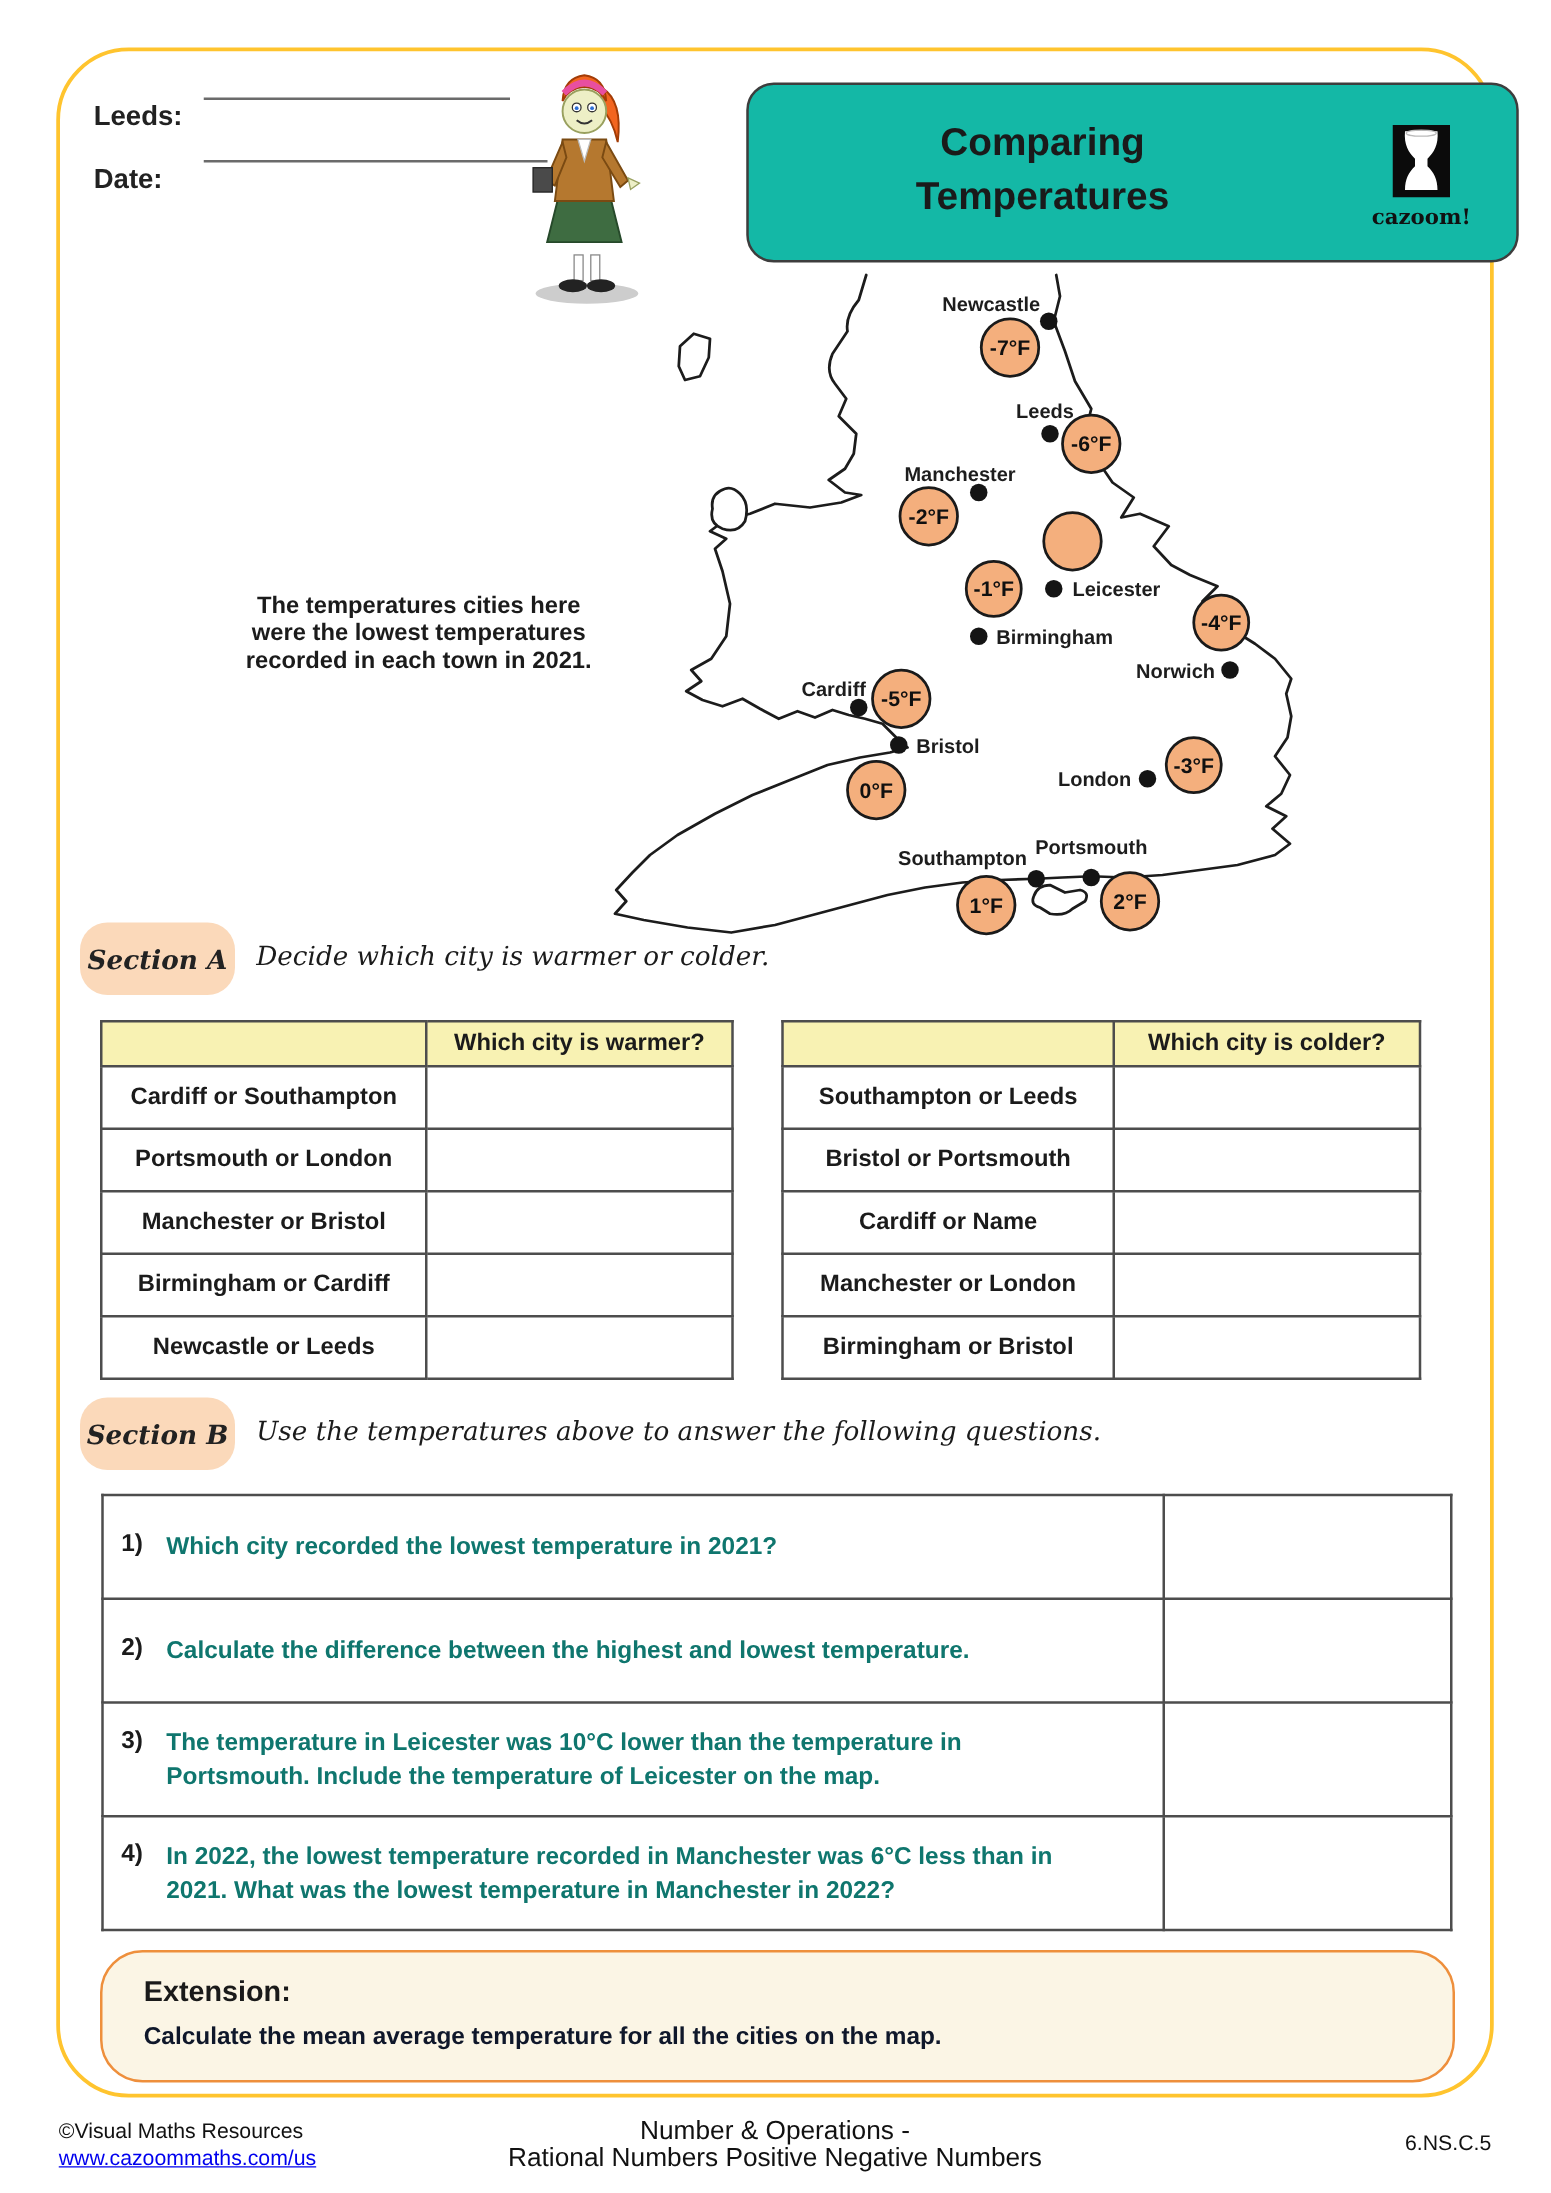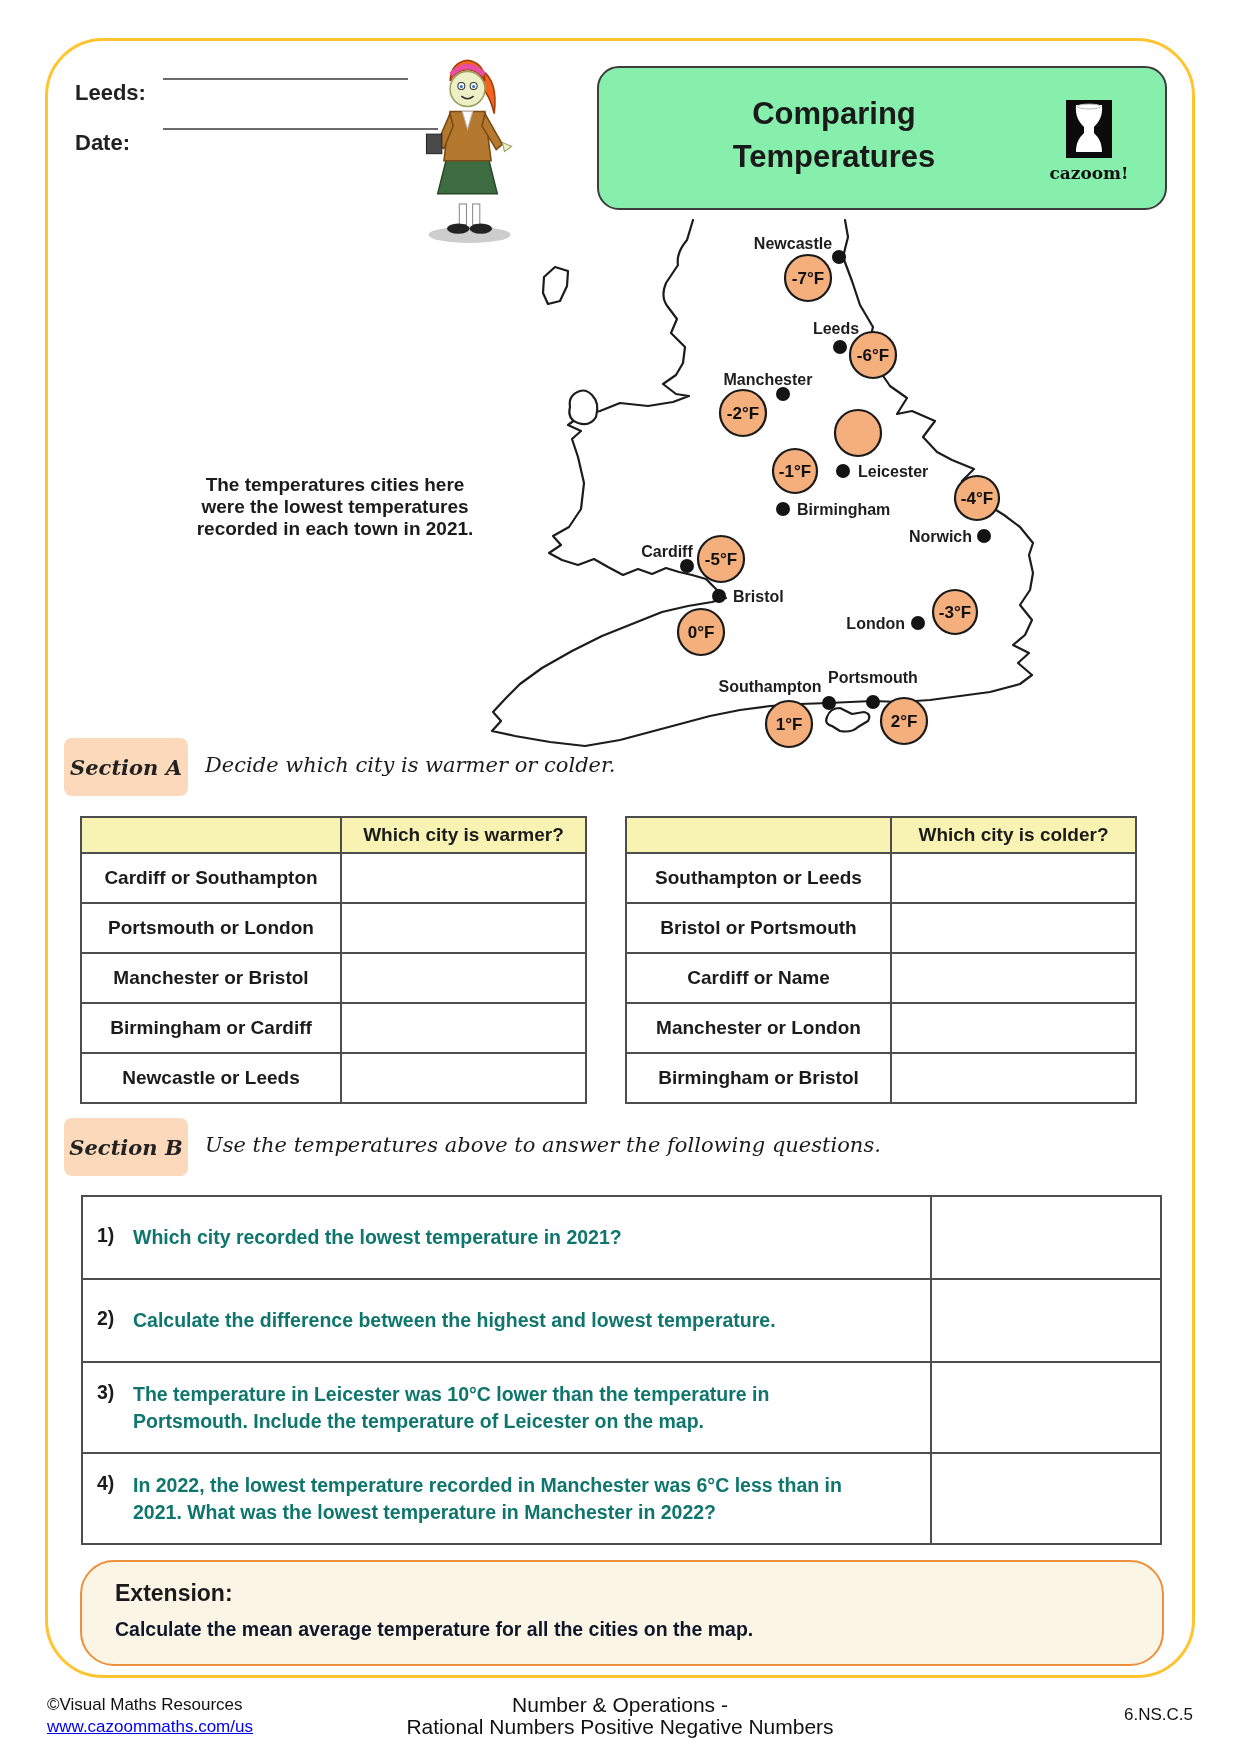--- a/index.html
+++ b/index.html
@@ -4,37 +4,37 @@
 <style>
   html,body{margin:0;padding:0;background:#ffffff;}
   .page{position:relative;width:1241px;height:1754px;background:#fff;
         font-family:"Liberation Sans", sans-serif;color:#1c1c1c;overflow:hidden;}
   .page-border{position:absolute;left:45px;top:38px;width:1144px;height:1634px;
         border:3px solid #FFC42E;border-radius:58px;}
   
   .field-label{position:absolute;font-weight:bold;font-size:22px;color:#222;}
   .write-line{position:absolute;border-bottom:2px solid #6b6b6b;}
   .title-box{position:absolute;left:597px;top:66px;width:566px;height:140px;
-        background:#86efac;border:2.5px solid #3d3d3d;border-radius:22px;}
+        background:#14b8a6;border:2.5px solid #3d3d3d;border-radius:22px;padding-left:48px;}
   .title-text{position:absolute;left:35px;top:24px;width:400px;text-align:center;
         font-weight:bold;font-size:31px;line-height:43px;color:#1a1a1a;}
   .logo{position:absolute;right:28px;top:32px;width:96px;text-align:center;}
   .logo-word{font-family:"DejaVu Serif", serif;font-weight:bold;font-size:17px;color:#111;margin-top:1px;}
   
   .map-note{position:absolute;left:160px;top:474px;width:350px;text-align:center;
         font-weight:bold;font-size:19px;line-height:22px;color:#1b1b1b;}
   .city-label{font:bold 16px "Liberation Sans", sans-serif;fill:#1d1d1d;}
   .temp-text{font:bold 17px "Liberation Sans", sans-serif;fill:#101010;}
   .temp-circle{fill:#F4AF7D;stroke:#1a1a1a;stroke-width:2.2px;}
   .city-dot{fill:#141414;}
   .coast{fill:none;stroke:#1c1c1c;stroke-width:2.2px;stroke-linejoin:round;stroke-linecap:round;}
   .island{fill:#ffffff;stroke:#1c1c1c;stroke-width:2.2px;stroke-linejoin:round;}
   
   .section-pill{position:absolute;left:64px;width:124px;height:58px;background:#FBD9BA;
-        border-radius:8px;display:flex;align-items:center;justify-content:center;}
+        border-radius:22px;display:flex;align-items:center;justify-content:center;}
   .section-pill span{font-family:"DejaVu Serif", serif;font-style:italic;font-weight:bold;
         font-size:21px;color:#222;}
   .section-instruction{position:absolute;left:205px;font-family:"DejaVu Serif", serif;
         font-style:italic;font-size:21px;color:#1b1b1b;}
   
   table.cmp{position:absolute;border-collapse:collapse;table-layout:fixed;}
   table.cmp td,table.cmp th{border:2px solid #4d4d4d;padding:0;}
   table.cmp th{height:34px;background:#F8F2B3;font-weight:bold;font-size:19px;color:#1b1b1b;text-align:center;}
   table.cmp td{height:48px;font-weight:bold;font-size:19px;text-align:center;color:#1b1b1b;background:#fff;}
   table.qtable{position:absolute;left:81px;top:1195px;border-collapse:collapse;table-layout:fixed;width:1079px;}

